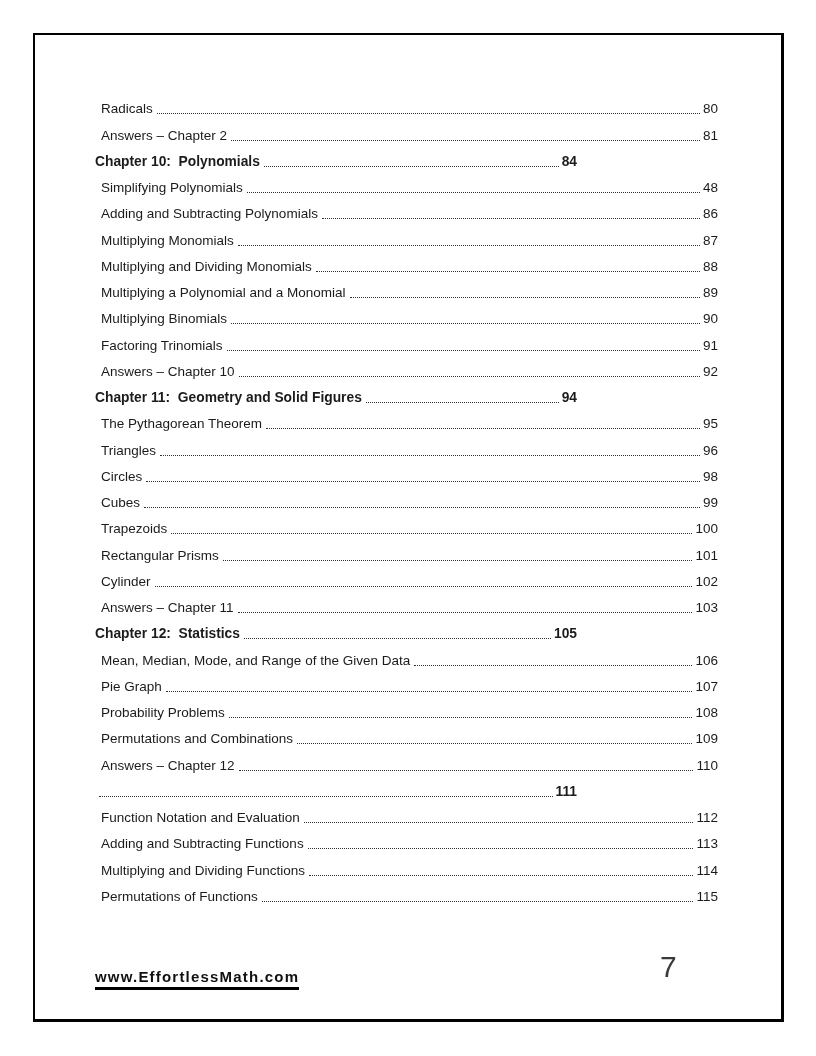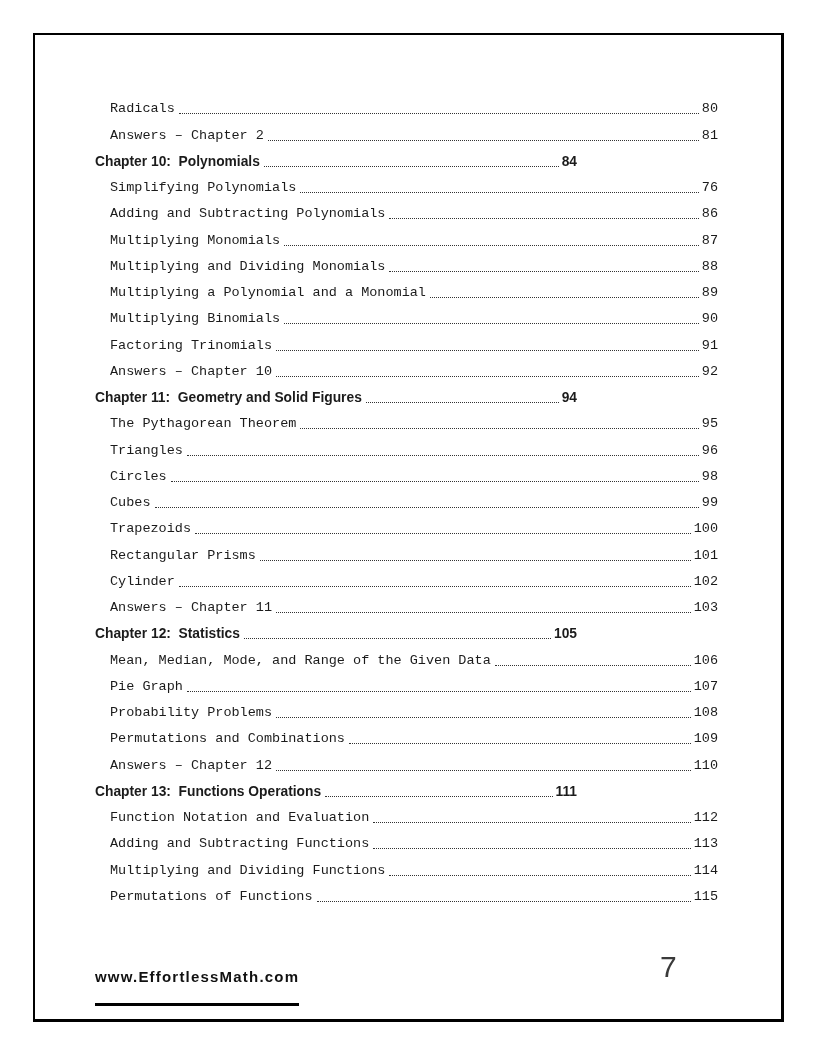--- a/index.html
+++ b/index.html
@@ -22,41 +22,41 @@
   }
   .toc {
     position:absolute; left:95px; top:92px; width:623px;
   }
   .toc-row {
     display:flex; align-items:flex-end;
     height:26.25px;
     font-size:13.5px;
     line-height:18px;
   }
-  .toc-row.section { margin-left:15px;font-family:Liberation Mono, monospace; }
+  .toc-row.section { margin-left:6px; }
   .toc-row.chapter {
     font-weight:bold;
     width:482px;
     font-size:13.8px;
     align-items:flex-end;
   }
   .toc-row .label { white-space:pre; }
   .toc-row .leader {
     flex:1 1 auto;
     border-bottom:1.8px dotted #333;
     margin:0 3px 4px 4px;
     min-width:10px;
   }
   .toc-row .pagenum { white-space:nowrap; }
   .footer-site {
     position:absolute; left:95px; top:968px;
     font-size:15px; font-weight:bold;
     letter-spacing:1.2px;
     border-bottom:3px solid #000;
-    padding-bottom:18px;
+    padding-bottom:2px;
     color:#111;
   }
   .page-number {
     position:absolute; left:660px; top:950px;
     font-size:30px; font-weight:400;
     color:#3a3a3a;
   }
 </style>
 </head>
 <body>
@@ -75,21 +75,21 @@
       <span class="pagenum">81</span>
     </div>
     <div class="toc-row chapter">
       <span class="label">Chapter 10:  Polynomials</span>
       <span class="leader"></span>
       <span class="pagenum">84</span>
     </div>
     <div class="toc-row section">
       <span class="label">Simplifying Polynomials</span>
       <span class="leader"></span>
-      <span class="pagenum">76</span>
+      <span class="pagenum">48</span>
     </div>
     <div class="toc-row section">
       <span class="label">Adding and Subtracting Polynomials</span>
       <span class="leader"></span>
       <span class="pagenum">86</span>
     </div>
     <div class="toc-row section">
       <span class="label">Multiplying Monomials</span>
       <span class="leader"></span>
       <span class="pagenum">87</span>
@@ -188,21 +188,20 @@
       <span class="label">Permutations and Combinations</span>
       <span class="leader"></span>
       <span class="pagenum">109</span>
     </div>
     <div class="toc-row section">
       <span class="label">Answers – Chapter 12</span>
       <span class="leader"></span>
       <span class="pagenum">110</span>
     </div>
     <div class="toc-row chapter">
-      <span class="label">Chapter 13:  Functions Operations</span>
       <span class="leader"></span>
       <span class="pagenum">111</span>
     </div>
     <div class="toc-row section">
       <span class="label">Function Notation and Evaluation</span>
       <span class="leader"></span>
       <span class="pagenum">112</span>
     </div>
     <div class="toc-row section">
       <span class="label">Adding and Subtracting Functions</span>

